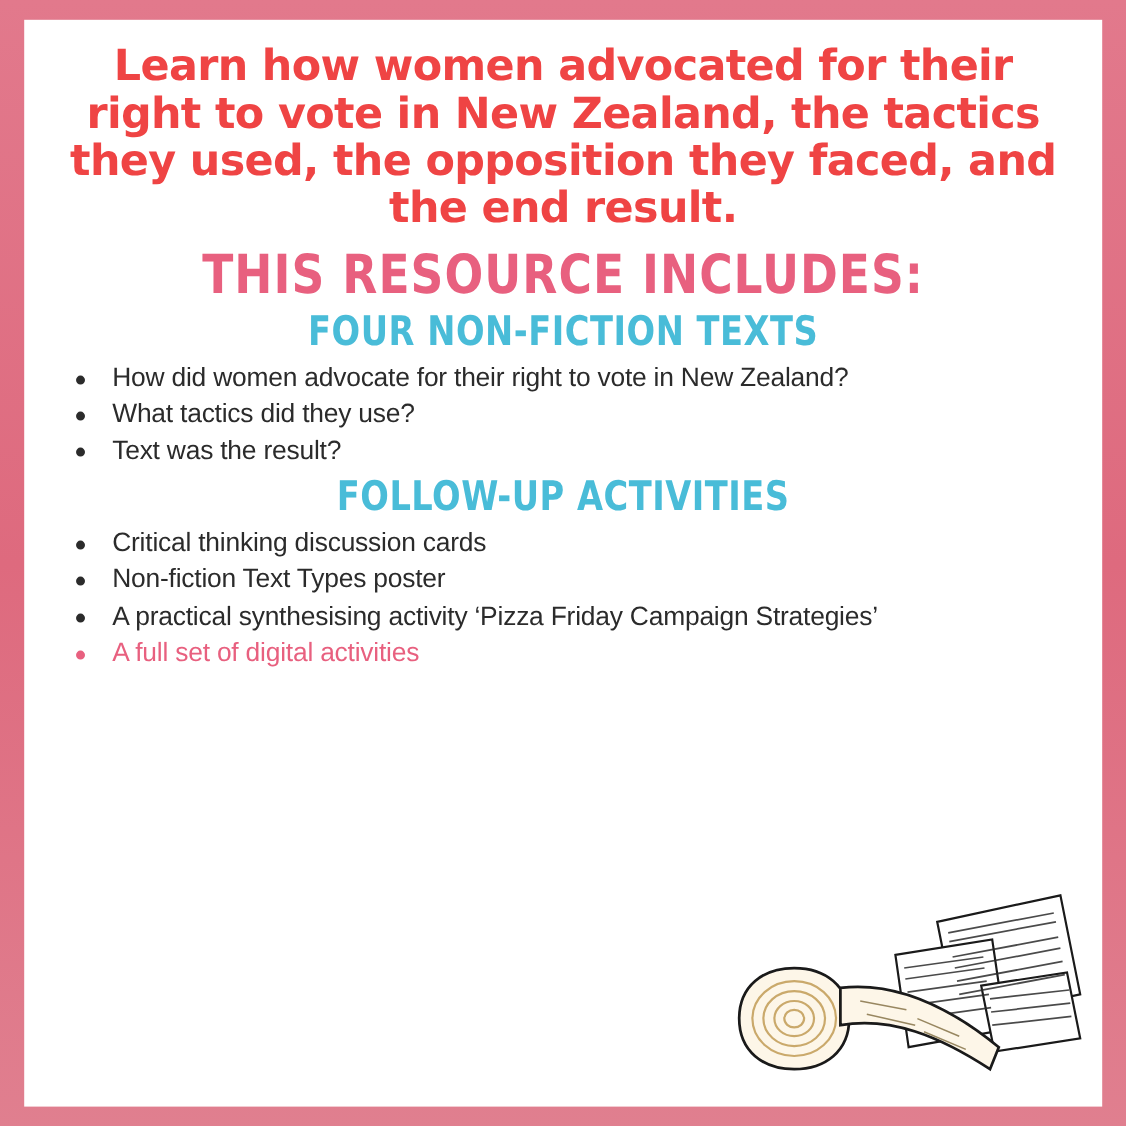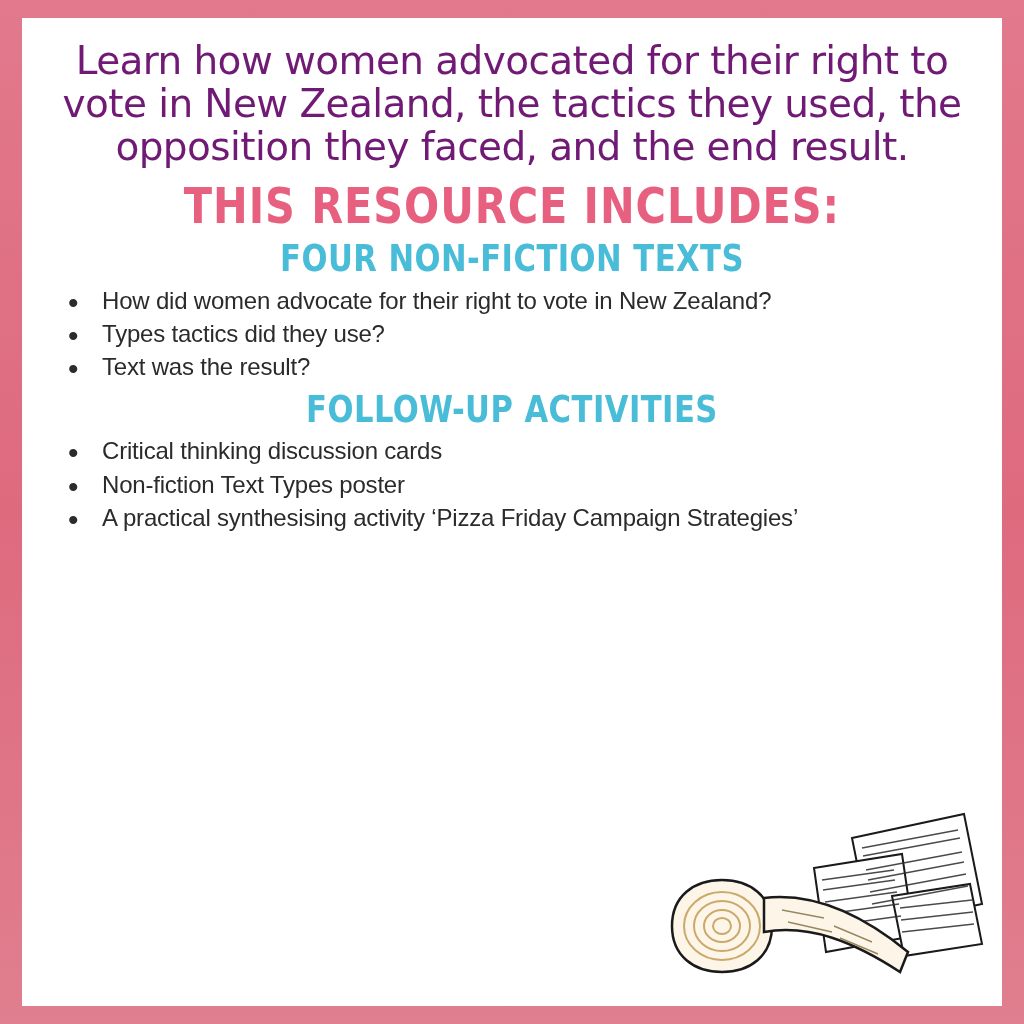--- a/index.html
+++ b/index.html
@@ -25,22 +25,22 @@
     position: relative;
     width: 100%;
     height: 100%;
     background: #ffffff;
     box-sizing: border-box;
     padding: 14px 26px 10px 26px;
     overflow: hidden;
   }
   .headline {
     font-family: "DejaVu Sans", sans-serif;
-    font-weight: normal;
-    color: #701a75;
+    font-weight: bold;
+    color: #ef4444;
     font-size: 39px;
     line-height: 1.10;
     text-align: center;
     letter-spacing: -0.6px;
     margin: 8px 4px 6px 4px;
   }
   .includes {
     font-family: "DejaVu Sans Condensed", "DejaVu Sans", sans-serif;
     font-weight: bold;
     color: #e8607f;
@@ -110,30 +110,31 @@
   <div class="card">
 
     <div class="headline">Learn how women advocated for their right to vote in New Zealand, the tactics they used, the opposition they faced, and the end result.</div>
 
     <div class="includes">THIS RESOURCE INCLUDES:</div>
 
     <div class="section-title">FOUR NON-FICTION TEXTS</div>
 
     <ul class="bullets">
       <li>How did women advocate for their right to vote in New Zealand?</li>
-      <li>Types tactics did they use?</li>
+      <li>What tactics did they use?</li>
       <li>Text was the result?</li>
     </ul>
 
     <div class="section-title">FOLLOW-UP ACTIVITIES</div>
 
     <ul class="bullets">
       <li>Critical thinking discussion cards</li>
       <li>Non-fiction Text Types poster</li>
       <li>A practical synthesising activity ‘Pizza Friday Campaign Strategies’</li>
+      <li class="pink">A full set of digital activities</li>
     </ul>
 
     <div class="illustration">
       <svg viewBox="0 0 330 220" width="330" height="220" xmlns="http://www.w3.org/2000/svg">
 
         <g stroke="#1a1a1a" stroke-width="2" fill="#ffffff">
           <polygon points="188,62 300,38 318,128 206,152"></polygon>
           <polygon points="150,92 238,78 250,160 162,176"></polygon>
           <polygon points="228,120 306,108 318,168 240,180"></polygon>
         </g>

